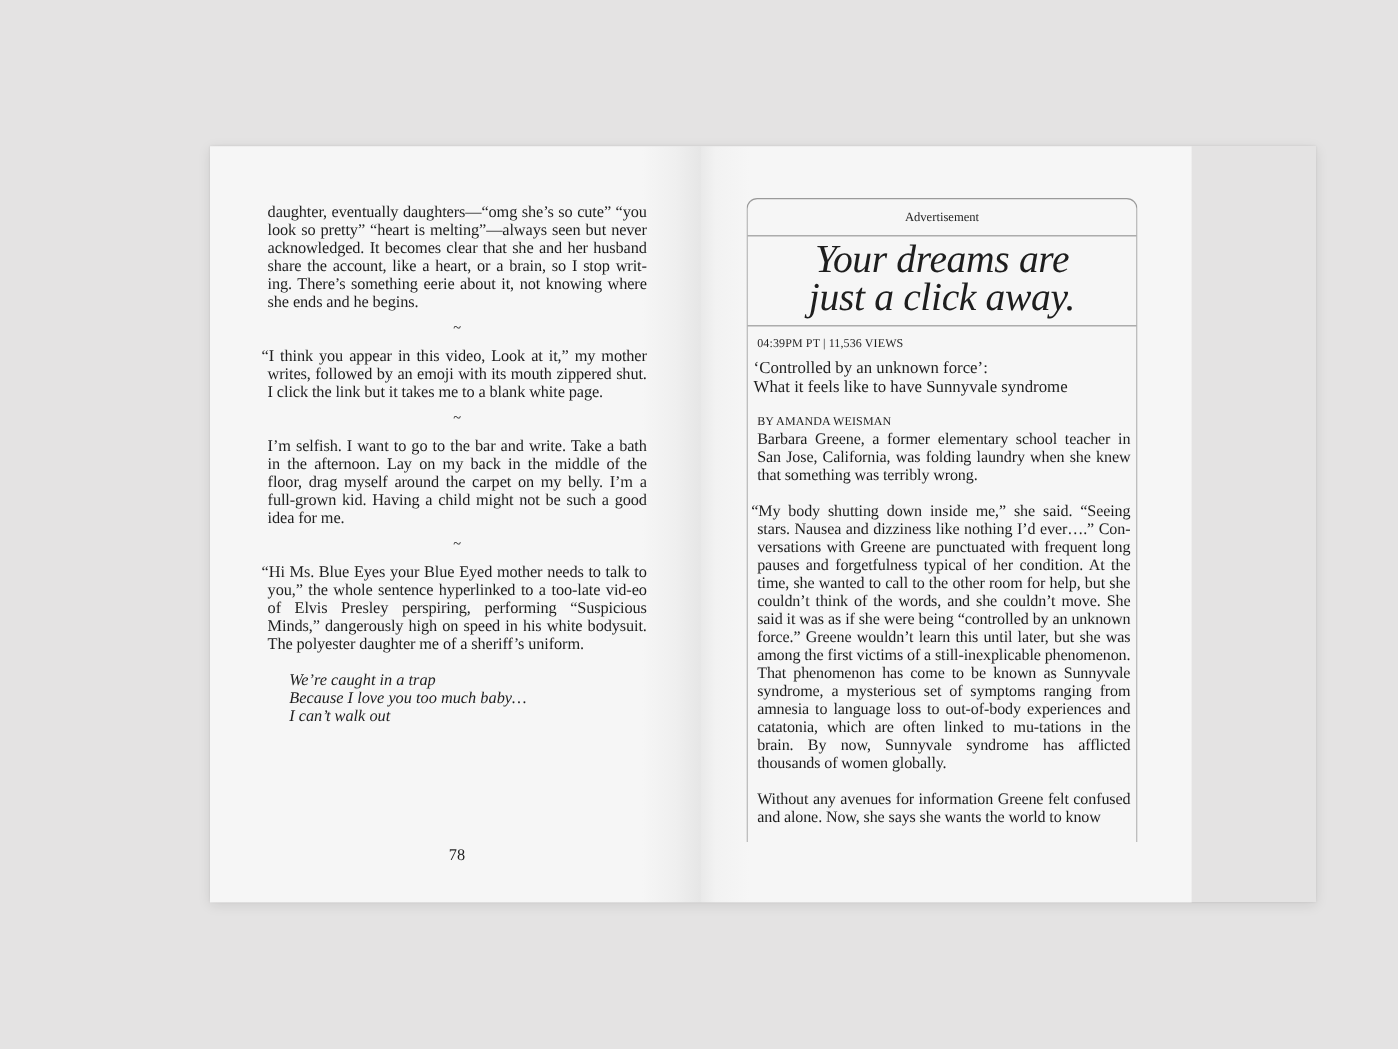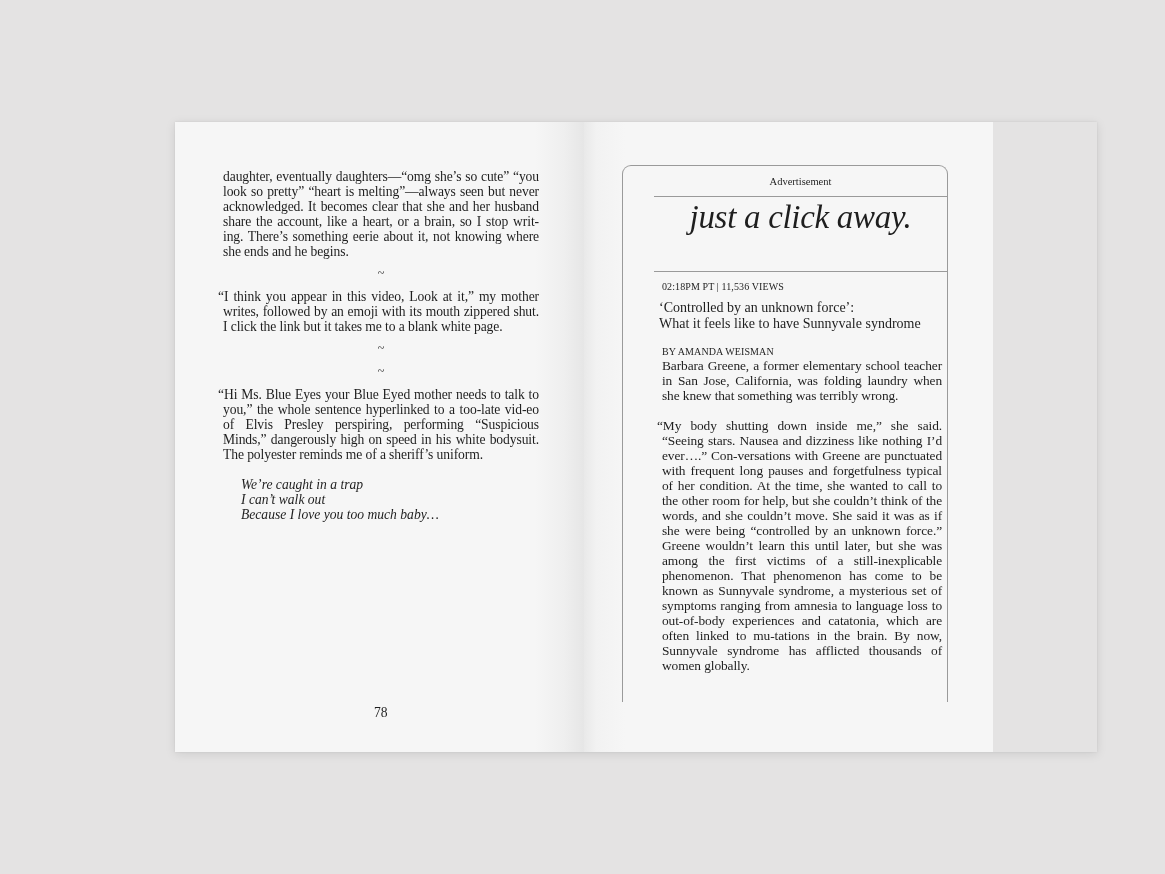--- a/index.html
+++ b/index.html
@@ -34,21 +34,21 @@
       margin: 7px 0 8px 0; color: #222;
     }
     .lyrics { margin-top: 15px; padding-left: 18px; font-style: italic;
       font-size: 13.6px; line-height: 15px; }
     .lyrics div { white-space: nowrap; }
     .folio { position: absolute; left: 199px; top: 583px; font-size: 13.6px; }
 
     .ad-frame {
       position: absolute; left: 38px; top: 43px; width: 326px; height: 537px;
       border: 1px solid #9a9a9a; border-bottom: none;
-      border-radius: 9px 9px 0 0; box-sizing: border-box; padding-left: 31px;
+      border-radius: 9px 9px 0 0; box-sizing: border-box;
     }
     .ad-label { height: 30px; line-height: 32px; text-align: center;
       font-size: 10.5px; border-bottom: 1px solid #9a9a9a; }
     .ad-headline { height: 75px; border-bottom: 1px solid #9a9a9a;
       text-align: center; font-style: italic; font-size: 33px; line-height: 31px;
       padding-top: 5px; box-sizing: border-box; letter-spacing: -0.3px; }
     .article { padding: 8px 5px 0 8px; }
     .meta { font-size: 10px; line-height: 14px; letter-spacing: 0.1px; }
     .headline { margin-top: 6px; font-size: 14px; line-height: 15.5px; margin-left: -3px; }
     .byline { margin-top: 15px; font-size: 10px; line-height: 12px; letter-spacing: 0.1px; }
@@ -59,45 +59,48 @@
 <body>
 
 <div class="book">
 
   <div class="page page-left">
     <div class="text-col">
       <p class="body">daughter, eventually daughters—“omg she’s so cute” “you look so pretty” “heart is melting”—always seen but never acknowledged. It becomes clear that she and her husband share the account, like a heart, or a brain, so I stop writ-ing. There’s something eerie about it, not knowing where she ends and he begins.</p>
       <div class="orn">~</div>
       <p class="body hang">“I think you appear in this video, Look at it,” my mother writes, followed by an emoji with its mouth zippered shut. I click the link but it takes me to a blank white page.</p>
       <div class="orn">~</div>
+      <p class="body">I’m selfish. I want to go to the bar and write. Take a bath in the afternoon. Lay on my back in the middle of the floor, drag myself around the carpet on my belly. I’m a full-grown kid. Having a child might not be such a good idea for me.</p>
       <div class="orn">~</div>
-      <p class="body hang">“Hi Ms. Blue Eyes your Blue Eyed mother needs to talk to you,” the whole sentence hyperlinked to a too-late vid-eo of Elvis Presley perspiring, performing “Suspicious Minds,” dangerously high on speed in his white bodysuit. The polyester reminds me of a sheriff’s uniform.</p>
+      <p class="body hang">“Hi Ms. Blue Eyes your Blue Eyed mother needs to talk to you,” the whole sentence hyperlinked to a too-late vid-eo of Elvis Presley perspiring, performing “Suspicious Minds,” dangerously high on speed in his white bodysuit. The polyester daughter me of a sheriff’s uniform.</p>
       <div class="lyrics">
         <div>We’re caught in a trap</div>
+        <div>Because I love you too much baby…</div>
         <div>I can’t walk out</div>
-        <div>Because I love you too much baby…</div>
       </div>
     </div>
     <div class="folio">78</div>
   </div>
 
   <div class="page page-right">
     <div class="ad-frame">
       <div class="ad-label">Advertisement</div>
       <div class="ad-headline">
+        <div>Your dreams are</div>
         <div>just a click away.</div>
       </div>
       <div class="article">
-        <div class="meta">02:18PM PT | 11,536 VIEWS</div>
+        <div class="meta">04:39PM PT | 11,536 VIEWS</div>
         <div class="headline">
           <div>‘Controlled by an unknown force’:</div>
           <div>What it feels like to have Sunnyvale syndrome</div>
         </div>
         <div class="byline">BY AMANDA WEISMAN</div>
         <p class="body">Barbara Greene, a former elementary school teacher in San Jose, California, was folding laundry when she knew that something was terribly wrong.</p>
         <div class="gap"></div>
         <p class="body hang">“My body shutting down inside me,” she said. “Seeing stars. Nausea and dizziness like nothing I’d ever….” Con-versations with Greene are punctuated with frequent long pauses and forgetfulness typical of her condition. At the time, she wanted to call to the other room for help, but she couldn’t think of the words, and she couldn’t move. She said it was as if she were being “controlled by an unknown force.” Greene wouldn’t learn this until later, but she was among the first victims of a still-inexplicable phenomenon. That phenomenon has come to be known as Sunnyvale syndrome, a mysterious set of symptoms ranging from amnesia to language loss to out-of-body experiences and catatonia, which are often linked to mu-tations in the brain. By now, Sunnyvale syndrome has afflicted thousands of women globally.</p>
         <div class="gap"></div>
+        <p class="body">Without any avenues for information Greene felt confused and alone. Now, she says she wants the world to know</p>
       </div>
     </div>
   </div>
 
 </div>
 
 </body></html>

